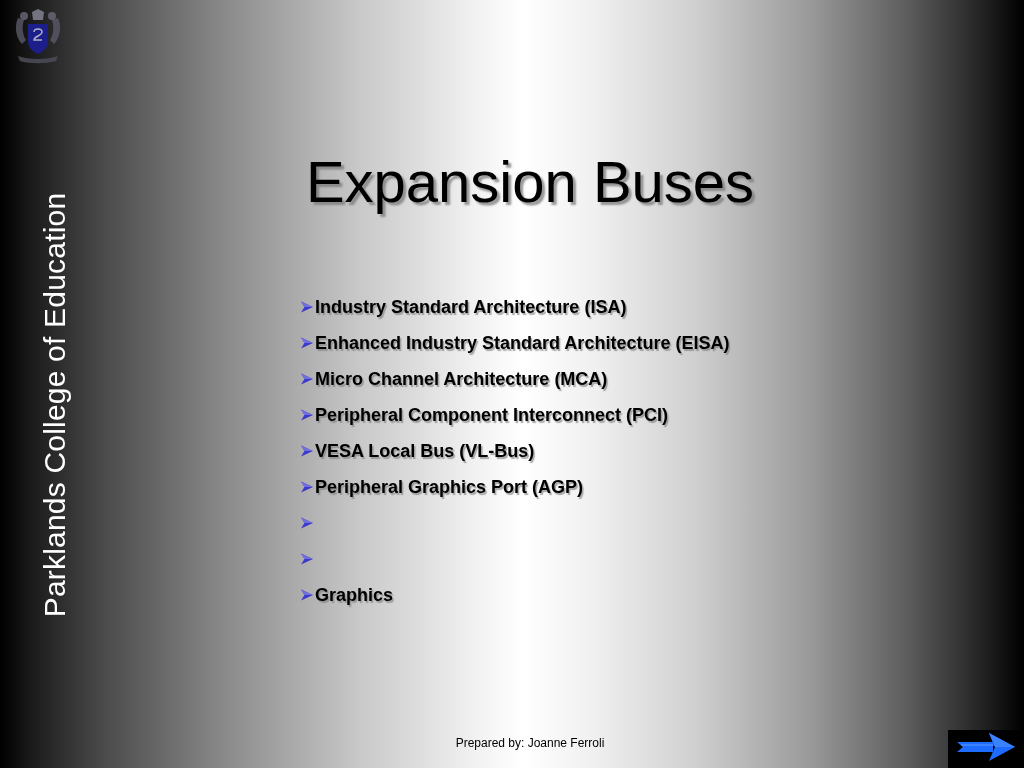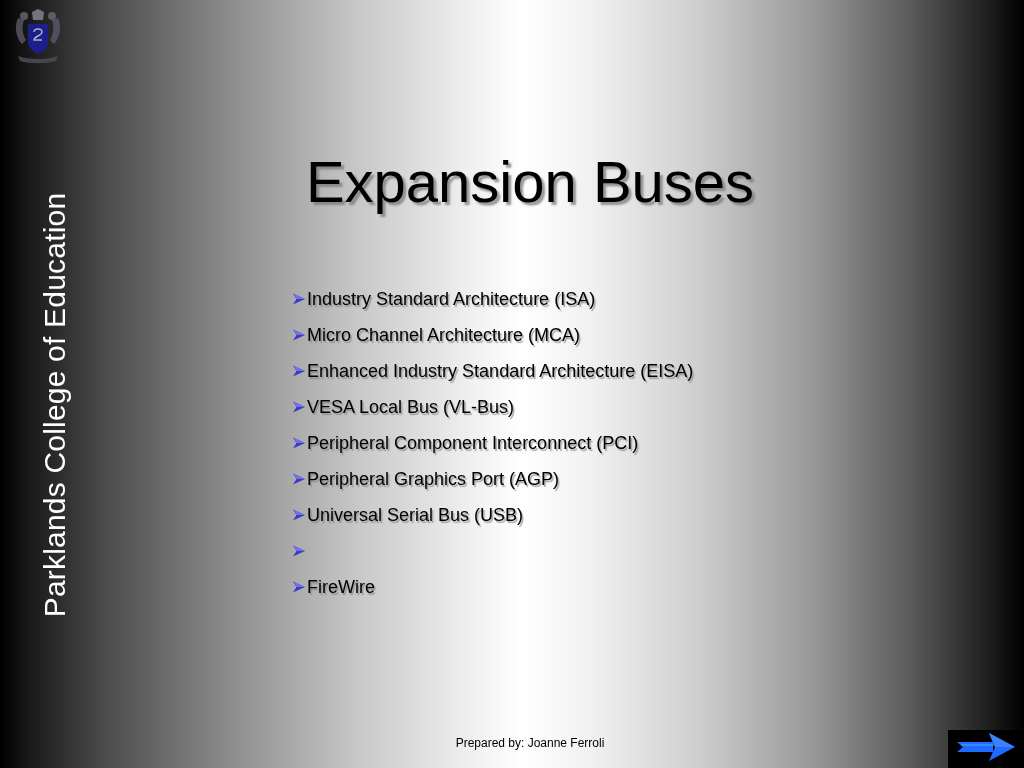--- a/index.html
+++ b/index.html
@@ -63,23 +63,24 @@
       margin: 0;
       font-weight: normal;
     }
 
     
     .bullet-list {
       position: absolute;
       left: 292px;
       top: 288px;
       width: 560px;
-      margin: 0;
+      margin: 8px;
       padding: 0;
       list-style: none;
+      font-weight: bold;
     }
     .bullet-item {
       font-size: 18px;
       line-height: 22px;
       color: #000000;
       text-shadow: 1.5px 1.5px 1px rgba(130,130,130,0.7);
       margin-bottom: 14px;
     }
     .bullet-icon {
       display: inline-block;
@@ -142,49 +143,49 @@
   <h1 class="slide-title">Expansion Buses</h1>
 
   <ul class="bullet-list">
     <li class="bullet-item"><span class="bullet-icon"><svg width="14" height="12" viewBox="0 0 14 12">
             <path d="M1 0.5 L13 6 L1 11.5 L4.5 6 Z" fill="#3a3ac8"></path>
             <path d="M1 0.5 L13 6 L4.5 6 Z" fill="#7070e0"></path>
           </svg></span><span class="bullet-text">Industry Standard Architecture (ISA)</span></li>
     <li class="bullet-item"><span class="bullet-icon"><svg width="14" height="12" viewBox="0 0 14 12">
             <path d="M1 0.5 L13 6 L1 11.5 L4.5 6 Z" fill="#3a3ac8"></path>
             <path d="M1 0.5 L13 6 L4.5 6 Z" fill="#7070e0"></path>
+          </svg></span><span class="bullet-text">Enhanced Industry Standard Architecture (EISA)</span></li>
+    <li class="bullet-item"><span class="bullet-icon"><svg width="14" height="12" viewBox="0 0 14 12">
+            <path d="M1 0.5 L13 6 L1 11.5 L4.5 6 Z" fill="#3a3ac8"></path>
+            <path d="M1 0.5 L13 6 L4.5 6 Z" fill="#7070e0"></path>
           </svg></span><span class="bullet-text">Micro Channel Architecture (MCA)</span></li>
     <li class="bullet-item"><span class="bullet-icon"><svg width="14" height="12" viewBox="0 0 14 12">
             <path d="M1 0.5 L13 6 L1 11.5 L4.5 6 Z" fill="#3a3ac8"></path>
             <path d="M1 0.5 L13 6 L4.5 6 Z" fill="#7070e0"></path>
-          </svg></span><span class="bullet-text">Enhanced Industry Standard Architecture (EISA)</span></li>
+          </svg></span><span class="bullet-text">Peripheral Component Interconnect (PCI)</span></li>
     <li class="bullet-item"><span class="bullet-icon"><svg width="14" height="12" viewBox="0 0 14 12">
             <path d="M1 0.5 L13 6 L1 11.5 L4.5 6 Z" fill="#3a3ac8"></path>
             <path d="M1 0.5 L13 6 L4.5 6 Z" fill="#7070e0"></path>
           </svg></span><span class="bullet-text">VESA Local Bus (VL-Bus)</span></li>
     <li class="bullet-item"><span class="bullet-icon"><svg width="14" height="12" viewBox="0 0 14 12">
             <path d="M1 0.5 L13 6 L1 11.5 L4.5 6 Z" fill="#3a3ac8"></path>
             <path d="M1 0.5 L13 6 L4.5 6 Z" fill="#7070e0"></path>
-          </svg></span><span class="bullet-text">Peripheral Component Interconnect (PCI)</span></li>
-    <li class="bullet-item"><span class="bullet-icon"><svg width="14" height="12" viewBox="0 0 14 12">
-            <path d="M1 0.5 L13 6 L1 11.5 L4.5 6 Z" fill="#3a3ac8"></path>
-            <path d="M1 0.5 L13 6 L4.5 6 Z" fill="#7070e0"></path>
           </svg></span><span class="bullet-text">Peripheral Graphics Port (AGP)</span></li>
     <li class="bullet-item"><span class="bullet-icon"><svg width="14" height="12" viewBox="0 0 14 12">
             <path d="M1 0.5 L13 6 L1 11.5 L4.5 6 Z" fill="#3a3ac8"></path>
             <path d="M1 0.5 L13 6 L4.5 6 Z" fill="#7070e0"></path>
-          </svg></span><span class="bullet-text">Universal Serial Bus (USB)</span></li>
-    <li class="bullet-item"><span class="bullet-icon"><svg width="14" height="12" viewBox="0 0 14 12">
-            <path d="M1 0.5 L13 6 L1 11.5 L4.5 6 Z" fill="#3a3ac8"></path>
-            <path d="M1 0.5 L13 6 L4.5 6 Z" fill="#7070e0"></path>
           </svg></span></li>
     <li class="bullet-item"><span class="bullet-icon"><svg width="14" height="12" viewBox="0 0 14 12">
             <path d="M1 0.5 L13 6 L1 11.5 L4.5 6 Z" fill="#3a3ac8"></path>
             <path d="M1 0.5 L13 6 L4.5 6 Z" fill="#7070e0"></path>
-          </svg></span><span class="bullet-text">FireWire</span></li>
+          </svg></span></li>
+    <li class="bullet-item"><span class="bullet-icon"><svg width="14" height="12" viewBox="0 0 14 12">
+            <path d="M1 0.5 L13 6 L1 11.5 L4.5 6 Z" fill="#3a3ac8"></path>
+            <path d="M1 0.5 L13 6 L4.5 6 Z" fill="#7070e0"></path>
+          </svg></span><span class="bullet-text">Graphics</span></li>
   </ul>
 
   <div class="footer">Prepared by: Joanne Ferroli</div>
 
   <div class="next-button">
     <span>
       <svg width="66" height="32" viewBox="0 0 66 32">
 
         <path d="M4 11 L40 11 L40 21 L4 21 L10 16 Z" fill="#1e6cff"></path>
 

